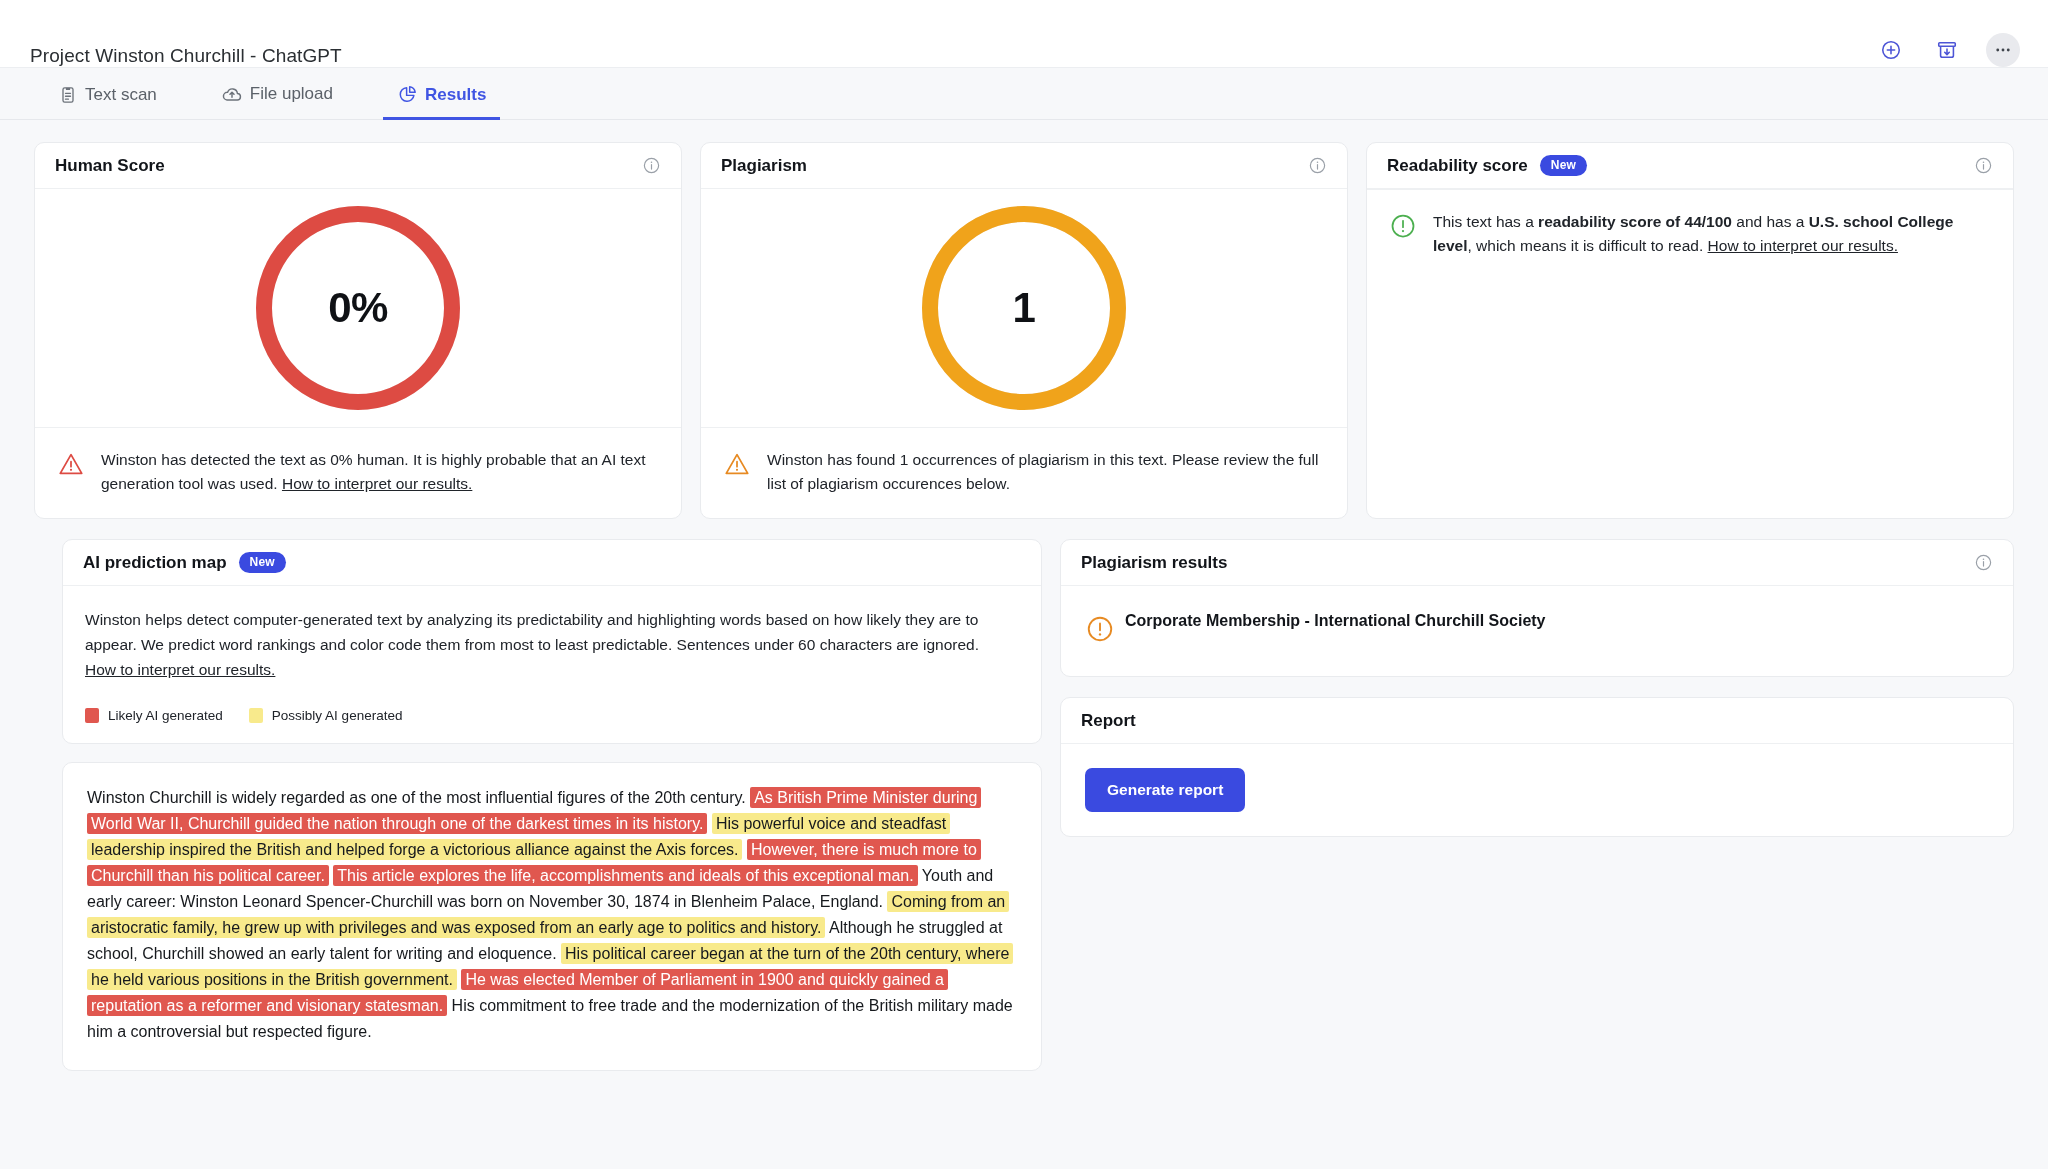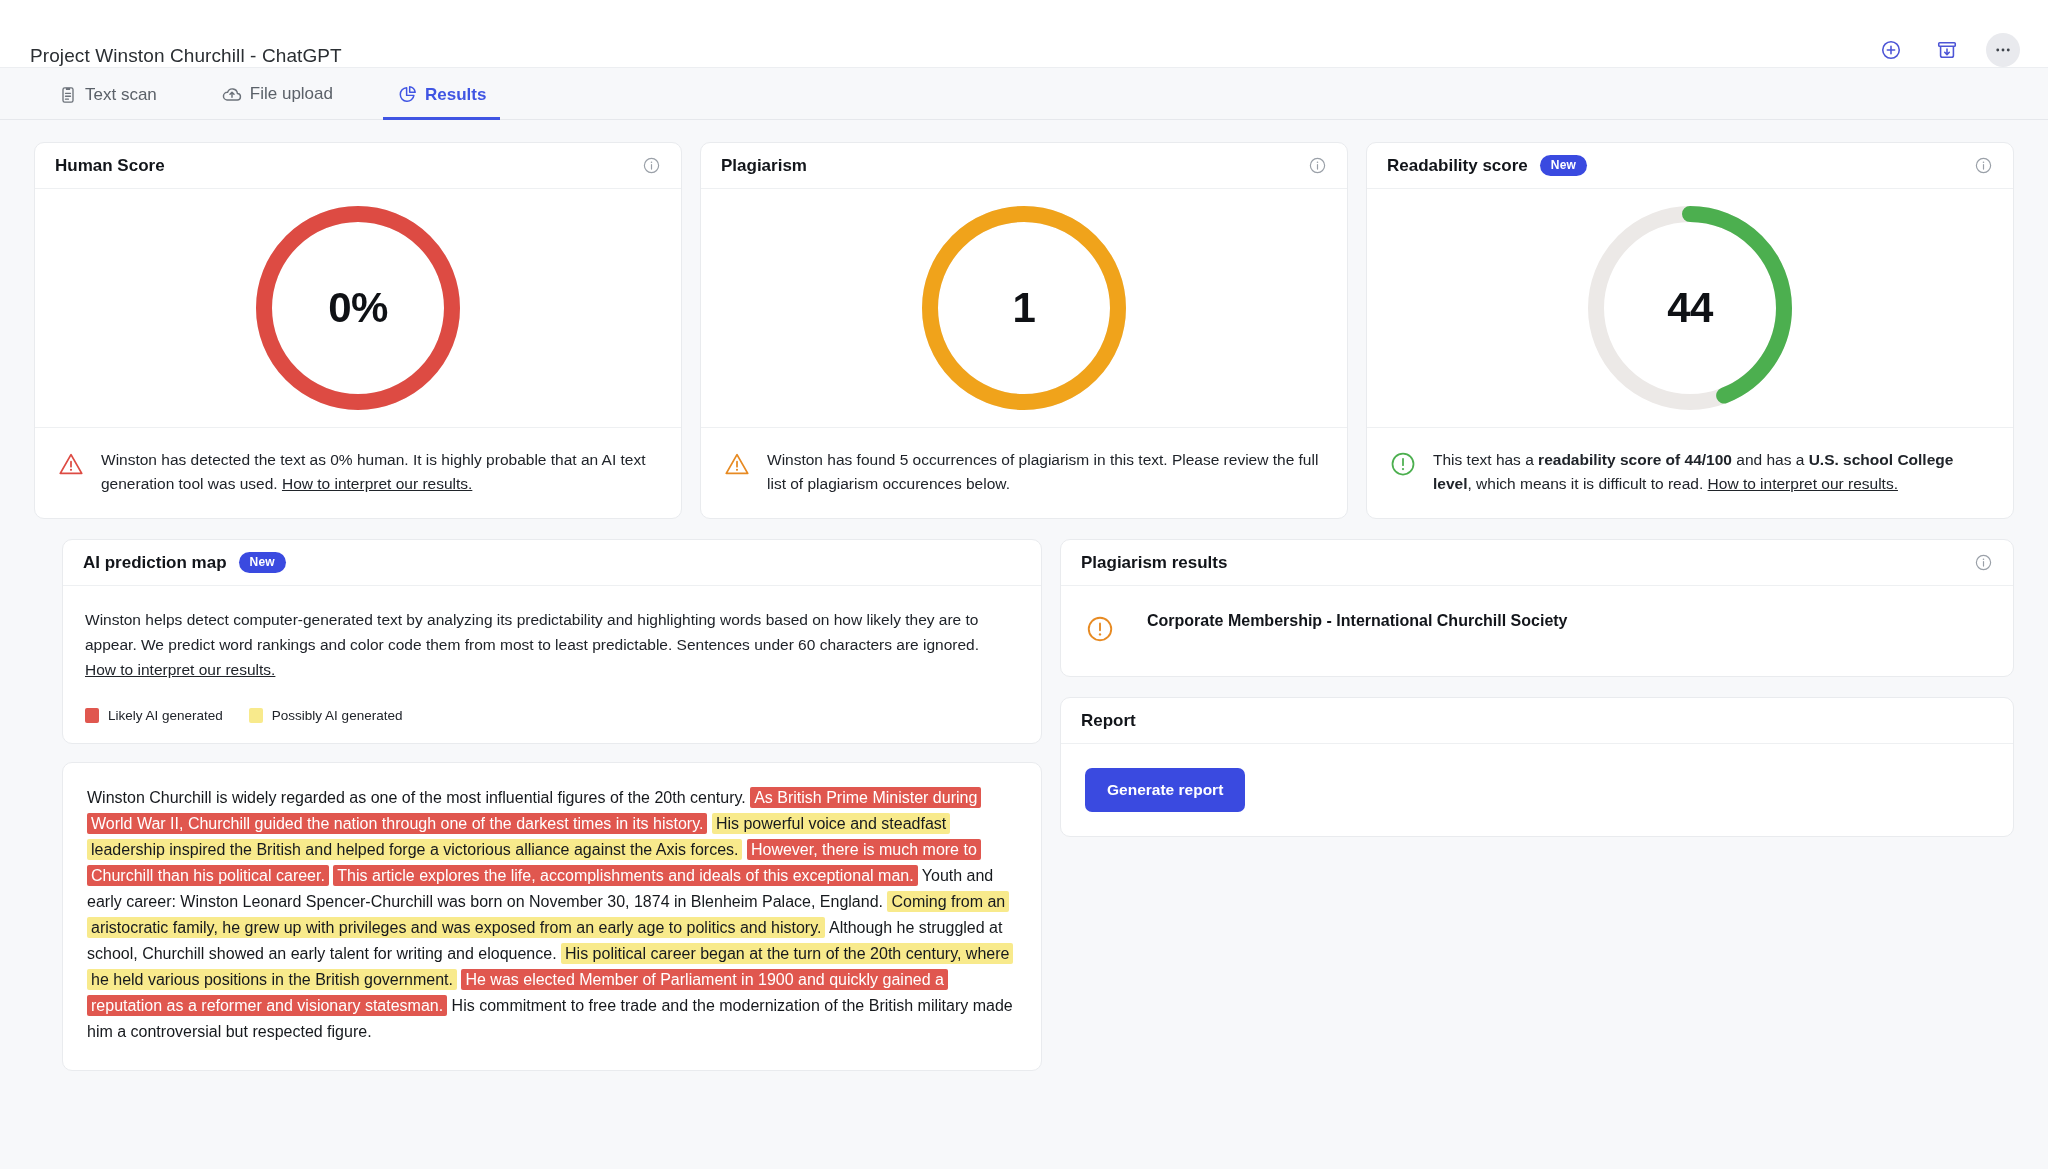--- a/index.html
+++ b/index.html
@@ -91,21 +91,21 @@
   .apm-desc { font-size:15.5px; line-height:1.6; color:#20242a; max-width: 920px;}
   .legend { display:flex; align-items:center; gap:26px; margin-top: 26px; }
   .legend-item { display:flex; align-items:center; gap:9px; font-size:13.5px; color:#20242a; }
   .swatch { width:14px; height:15px; border-radius:2px; }
 
   .text-card { margin-top: 18px; padding: 22px 24px 26px 24px; }
   .analyzed { font-size:16px; line-height: 1.62; color:#16191d; }
   .hl-red { background:#e0574f; color:#ffffff; padding: 2px 4px; border-radius:2px; box-decoration-break: clone; -webkit-box-decoration-break: clone;}
   .hl-yel { background:#f8ea8c; color:#16191d; padding: 2px 4px; border-radius:2px; box-decoration-break: clone; -webkit-box-decoration-break: clone;}
 
-  .plag-body { padding: 26px 24px 28px 24px; display:flex; gap:32px; }
+  .plag-body { padding: 26px 24px 28px 24px; display:flex; gap:10px; }
   .plag-ico { flex:0 0 auto; margin-top:2px; }
   .plag-title { font-size:16px; font-weight:700; color:#12151a; margin-bottom:6px; }
   .plag-snip { font-size:15.5px; line-height:1.55; color:#20242a; }
 
   .report-card { margin-top: 20px; }
   .report-body { padding: 24px; }
   .btn-primary {
     background:#3a4ae0; color:#fff; font-size:15.5px; font-weight:700;
     border:none; border-radius:7px; padding: 13px 22px; cursor:pointer;
     font-family: "Liberation Sans", sans-serif;
@@ -228,44 +228,35 @@
         </div>
       </div>
       <div class="note">
         <span class="note-ico">
           <svg width="28" height="28" viewBox="0 0 24 24" fill="none" stroke="#e78a22" stroke-width="1.5">
             <path d="M12 4 2.8 20h18.4z" stroke-linejoin="round"></path>
             <path d="M12 10v4.3" stroke-linecap="round"></path>
               <circle cx="12" cy="17" r=".9" fill="#e78a22" stroke="none"></circle>
           </svg>
         </span>
-        <div class="note-txt">Winston has found 5 occurrences of plagiarism in this text. Please review the full list of plagiarism occurences below.</div>
+        <div class="note-txt">Winston has found 1 occurrences of plagiarism in this text. Please review the full list of plagiarism occurences below.</div>
       </div>
     </div>
 
     <div class="card score-card">
       <div class="card-head">
         <span class="card-title">Readability score</span>
         <span class="badge-new">New</span>
         <span class="info-ico">
           <svg width="19" height="19" viewBox="0 0 24 24" fill="none" stroke="#9aa0a8" stroke-width="1.5">
             <circle cx="12" cy="12" r="9"></circle>
               <path d="M12 11v5.5" stroke-linecap="round"></path>
               <circle cx="12" cy="7.8" r="1" fill="#9aa0a8" stroke="none"></circle>
           </svg>
         </span>
-      </div>
-      <div class="gauge-area">
-        <div class="gauge">
-          <svg width="212" height="212" viewBox="0 0 212 212">
-            <circle cx="106" cy="106" r="94" fill="none" stroke="#ece9e7" stroke-width="16"></circle>
-            <circle cx="106" cy="106" r="94" fill="none" stroke="#4caf4f" stroke-width="16" stroke-linecap="round" stroke-dasharray="259.9 330.7" stroke-dashoffset="0"></circle>
-          </svg>
-          <div class="gauge-val">44</div>
-        </div>
       </div>
       <div class="note">
         <span class="note-ico">
           <svg width="28" height="28" viewBox="0 0 24 24" fill="none" stroke="#4caf4f" stroke-width="1.5">
             <circle cx="12" cy="12" r="9"></circle>
               <path d="M12 7.5v5.5" stroke-linecap="round"></path>
               <circle cx="12" cy="16.3" r=".95" fill="#4caf4f" stroke="none"></circle>
           </svg>
         </span>
         <div class="note-txt"><span>This text has a </span><b>readability score of 44/100</b><span> and has a </span><b>U.S. school College level</b><span>, which means it is difficult to read. </span><span class="ulink">How to interpret our results.</span></div>

